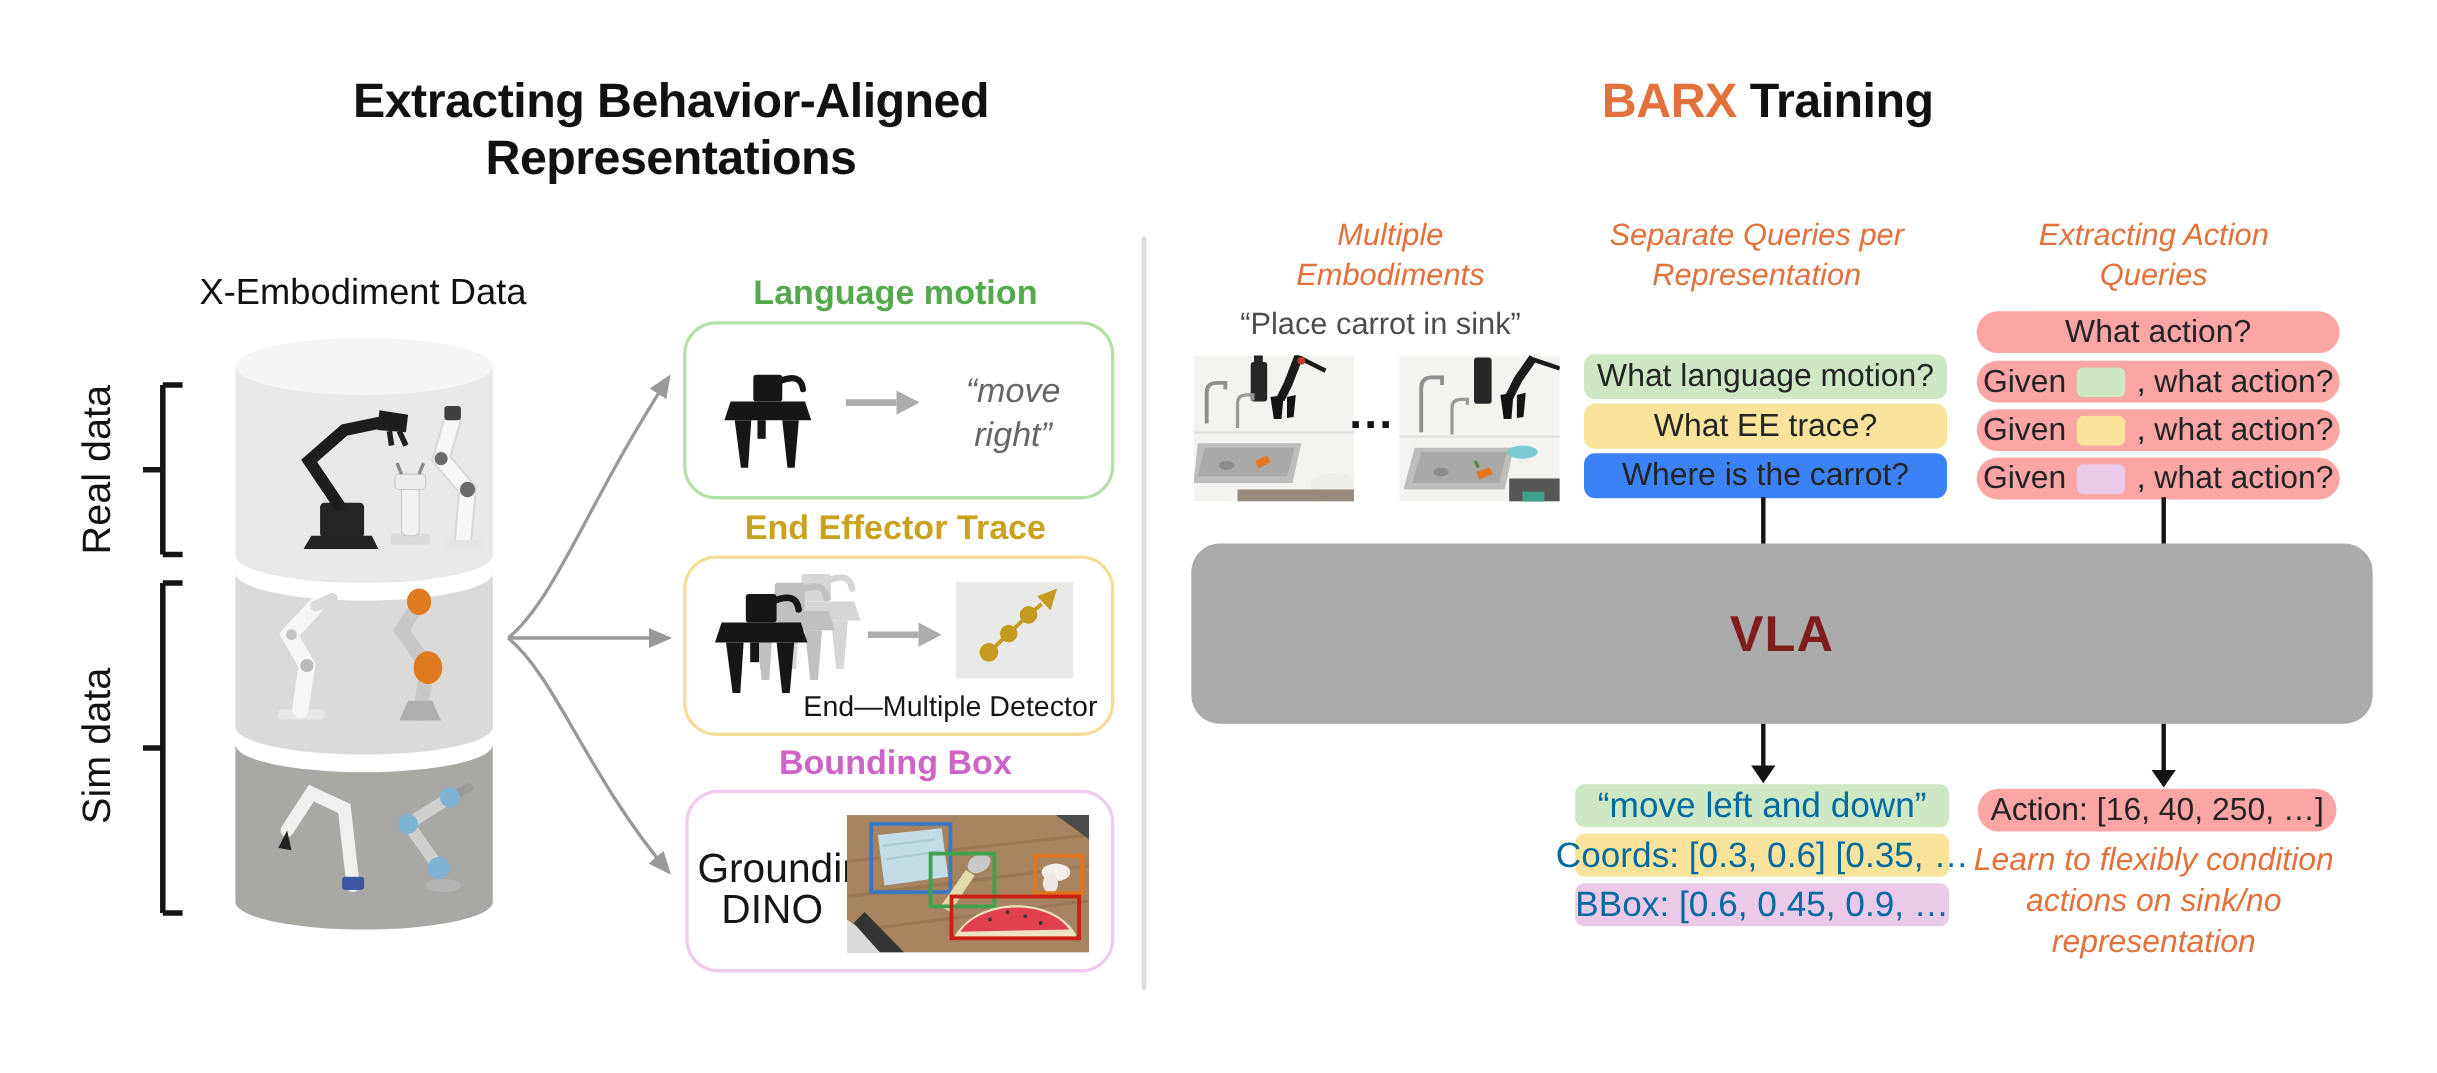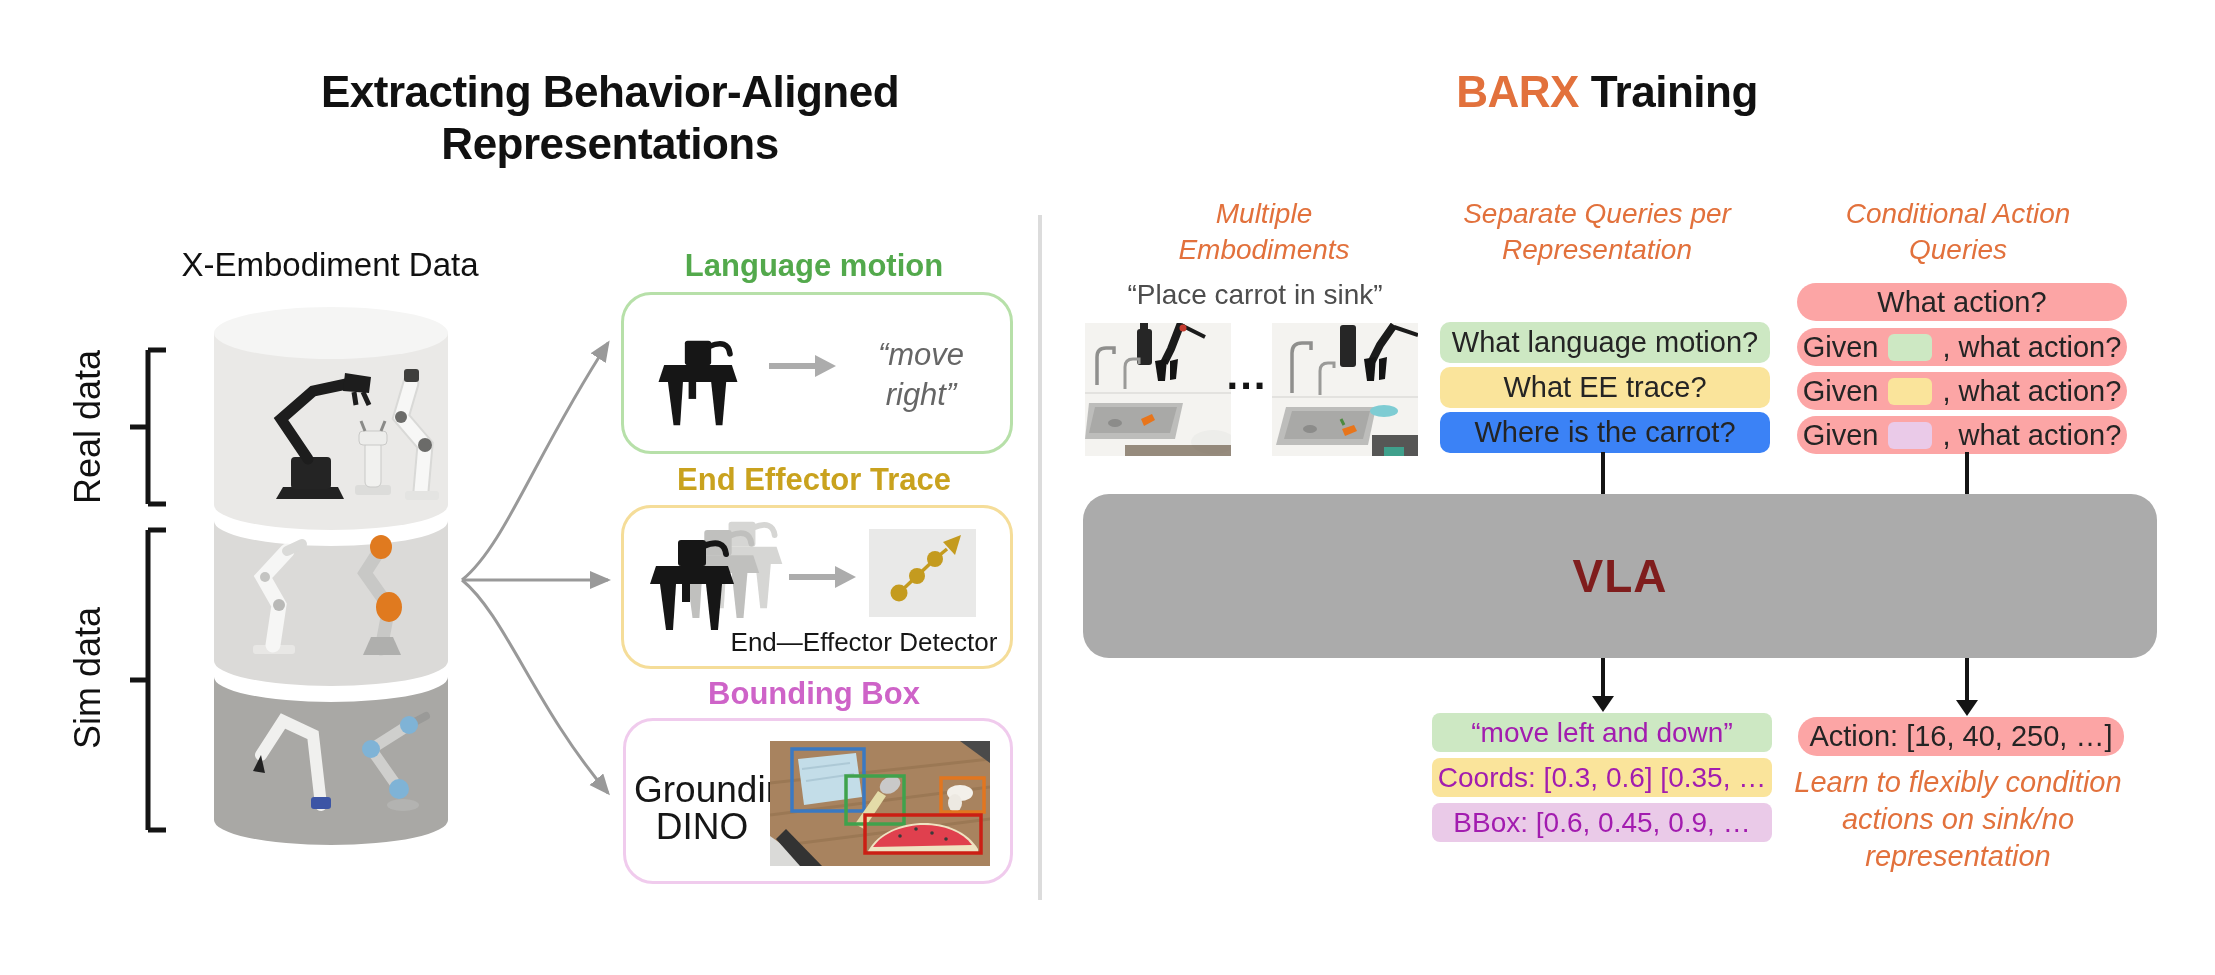--- a/index.html
+++ b/index.html
@@ -9,21 +9,21 @@
   .ctr{text-align:center}
   .title{font-size:44px;font-weight:800;letter-spacing:-0.5px;line-height:52px}
   .col-head{font-size:28px;font-style:italic;font-weight:500;line-height:36px;text-align:center}
   .rep-head{font-size:31px;font-weight:800;text-align:center}
   .rep-box{position:absolute;background:#fff;border:3px solid #ccc;border-radius:30px}
   .qbox{position:absolute;width:330px;height:41px;border-radius:10px;display:flex;
         align-items:center;justify-content:center;font-size:29px;color:#242424;white-space:nowrap}
   .gbox{position:absolute;width:330px;height:38px;border-radius:19px;background:#fca5a5;display:flex;
         align-items:center;justify-content:center;font-size:29px;color:#242424;white-space:nowrap}
   .obox{position:absolute;width:340px;height:39px;border-radius:8px;display:flex;
-        align-items:center;justify-content:center;font-size:28px;color:#a21caf;white-space:nowrap}
+        align-items:center;justify-content:center;font-size:32px;color:#0369a1;white-space:nowrap}
   .swatch{display:inline-block;width:44px;height:27px;border-radius:6px;margin:0 10px}
   .vline{position:absolute;width:4px;background:#141414}
   .arrow-head{position:absolute;width:0;height:0;border-left:11px solid transparent;
               border-right:11px solid transparent;border-top:16px solid #141414}
   .rot-label{position:absolute;width:170px;height:44px;font-size:36px;text-align:center;
              transform:rotate(-90deg);line-height:44px}
   .instruction{font-size:28px;color:#4d4d4d;text-align:center;white-space:nowrap}
   .dots{font-size:42px;font-weight:900;letter-spacing:2px;line-height:46px;color:#141414}
   .move-right{font-size:31px;font-style:italic;color:#666;text-align:center;line-height:40px}
   .detector-caption{font-size:26px;color:#161616;text-align:center;white-space:nowrap}
@@ -153,21 +153,21 @@
       <polygon points="48,2 48,24 69,13" fill="#ACACAC"></polygon>
     </svg>
     <svg class="abs" style="left:245px;top:21px" width="107" height="88" viewBox="0 0 107 88">
       <rect width="107" height="88" fill="#E9E9E8"></rect>
       <path d="M30,64 L48,47 L66,30 L78,20" stroke="#C49B1F" stroke-width="3.5" fill="none"></path>
       <circle cx="30" cy="64" r="8.5" fill="#C49B1F"></circle>
       <circle cx="48" cy="47" r="8" fill="#C49B1F"></circle>
       <circle cx="66" cy="30" r="8" fill="#C49B1F"></circle>
       <polygon points="92,6 86,26 74,13" fill="#C49B1F"></polygon>
     </svg>
-    <div class="abs detector-caption" style="left:100px;bottom:8px;width:280px">End—Effector Detector</div>
+    <div class="abs detector-caption" style="left:100px;bottom:8px;width:280px">End—Multiple Detector</div>
   </div>
 
   <div class="abs rep-head" style="left: 621px; top: 676px; width: 386px; color: rgb(206, 99, 200);">Bounding Box</div>
   <div class="rep-box" style="left: 623px; top: 718px; width: 384px; height: 160px; border-color: rgb(240, 203, 237);">
     <div class="abs dino-label" style="left:8px;top:50px;width:136px">Grounding DINO</div>
     <svg class="abs" style="left:144px;top:20px" width="220" height="125" viewBox="0 0 220 125">
       <rect width="220" height="125" fill="#A8835F"></rect>
       <path d="M0,42 L220,18 M0,74 L220,46 M0,106 L220,78" stroke="#93714E" stroke-width="3" opacity="0.6"></path>
       <polygon points="190,0 220,0 220,22" fill="#4a4a4a"></polygon>
       <polygon points="0,95 42,125 0,125" fill="#DADAD8"></polygon>
@@ -196,21 +196,21 @@
 
 <div class="abs" style="left:1040px;top:0;width:1175px;height:975px">
 
   <div class="abs title ctr" style="left:357px;top:66px;width:420px">
     <span style="color: rgb(226, 113, 60);">BARX</span>
     <span>Training</span>
   </div>
 
   <div class="abs col-head" style="left: 124px; top: 196px; width: 200px; color: rgb(226, 113, 60);">Multiple Embodiments</div>
   <div class="abs col-head" style="left: 392px; top: 196px; width: 330px; color: rgb(226, 113, 60);">Separate Queries per Representation</div>
-  <div class="abs col-head" style="left: 783px; top: 196px; width: 270px; color: rgb(226, 113, 60);">Conditional Action Queries</div>
+  <div class="abs col-head" style="left: 783px; top: 196px; width: 270px; color: rgb(226, 113, 60);">Extracting Action Queries</div>
 
   <div class="abs instruction" style="left:50px;top:279px;width:330px">“Place carrot in sink”</div>
 
   <svg class="abs" style="left:45px;top:323px" width="146" height="133" viewBox="0 0 146 133">
     <rect width="146" height="133" fill="#F4F3F0"></rect>
     <rect x="52" y="6" width="15" height="36" rx="3" fill="#262626"></rect>
     <rect x="55" y="0" width="8" height="8" fill="#262626"></rect>
     <path d="M12,62 V34 q0,-9 9,-9 h8 v6" stroke="#8F8F8D" stroke-width="3.5" fill="none"></path>
     <path d="M40,66 V44 q0,-8 8,-8 h6 v5" stroke="#9A9A98" stroke-width="3" fill="none"></path>
     <path d="M0,70 H146" stroke="#E3E2DF" stroke-width="2"></path>

